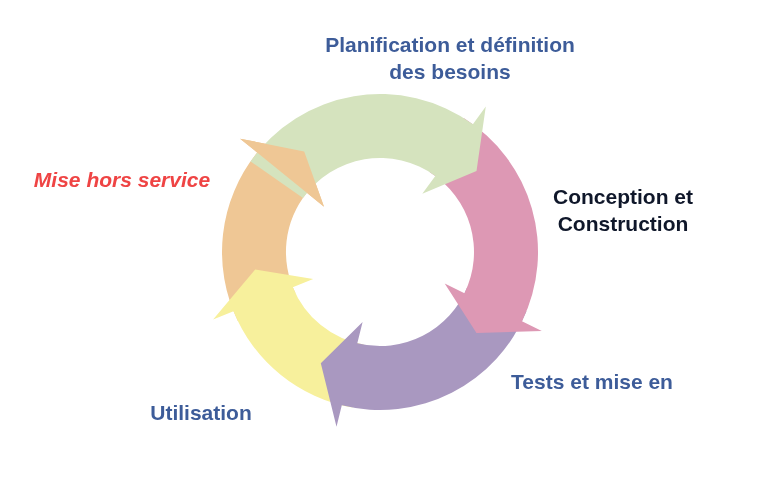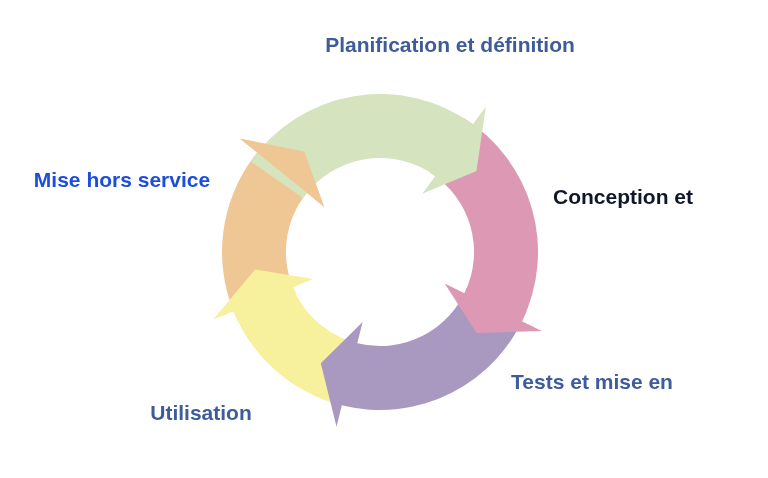--- a/index.html
+++ b/index.html
@@ -40,31 +40,33 @@
       <path d="M238.0 321.3 A158 158 0 0 1 257.2 152.6 L240.1 138.7 L304.2 151.4 L324.0 206.7 L306.9 192.8 A94 94 0 0 0 295.5 293.2 Z" fill="#efc795"></path>
       <path d="M352.6 407.6 A158 158 0 0 1 233.5 311.2 L213.1 319.4 L255.2 269.5 L313.2 279.0 L292.8 287.2 A94 94 0 0 0 363.7 344.6 Z" fill="#f7f09c"></path>
       <path d="M526.5 311.2 A158 158 0 0 1 341.8 405.3 L336.5 426.7 L320.8 363.3 L362.6 321.9 L357.3 343.2 A94 94 0 0 0 467.2 287.2 Z" fill="#a998c0"></path>
       <path d="M463.7 118.0 A158 158 0 0 1 522.0 321.3 L541.8 330.9 L476.5 333.0 L444.7 283.6 L464.5 293.2 A94 94 0 0 0 429.8 172.3 Z" fill="#dd98b4"></path>
       <path d="M250.6 161.4 A158 158 0 0 1 472.9 124.2 L485.8 106.4 L476.5 171.0 L422.3 193.8 L435.3 176.0 A94 94 0 0 0 303.0 198.1 Z" fill="#d5e3be"></path>
       <path d="M240.1 138.7 L304.2 151.4 L324.0 206.7 Z" fill="#efc795"></path>
     </svg>
 
   <div class="cycle-label label-planification" style="color: rgb(61, 92, 153);">
     <div>Planification et définition</div>
+    <div>des besoins</div>
   </div>
 
   <div class="cycle-label label-conception" style="color: #0f172a;">
     <div>Conception et</div>
+    <div>Construction</div>
   </div>
 
   <div class="cycle-label label-tests" style="color: rgb(61, 92, 153);">
     <div>Tests et mise en</div>
   </div>
 
   <div class="cycle-label label-utilisation" style="color: rgb(61, 92, 153); margin-top: 34px;">
     <div>Utilisation</div>
   </div>
 
-  <div class="cycle-label label-mise" style="color: #1d4ed8;">
+  <div class="cycle-label label-mise" style="color: #ef4444; font-style: italic;">
     <div>Mise hors service</div>
   </div>
 
 </div>
 
 </body></html>

